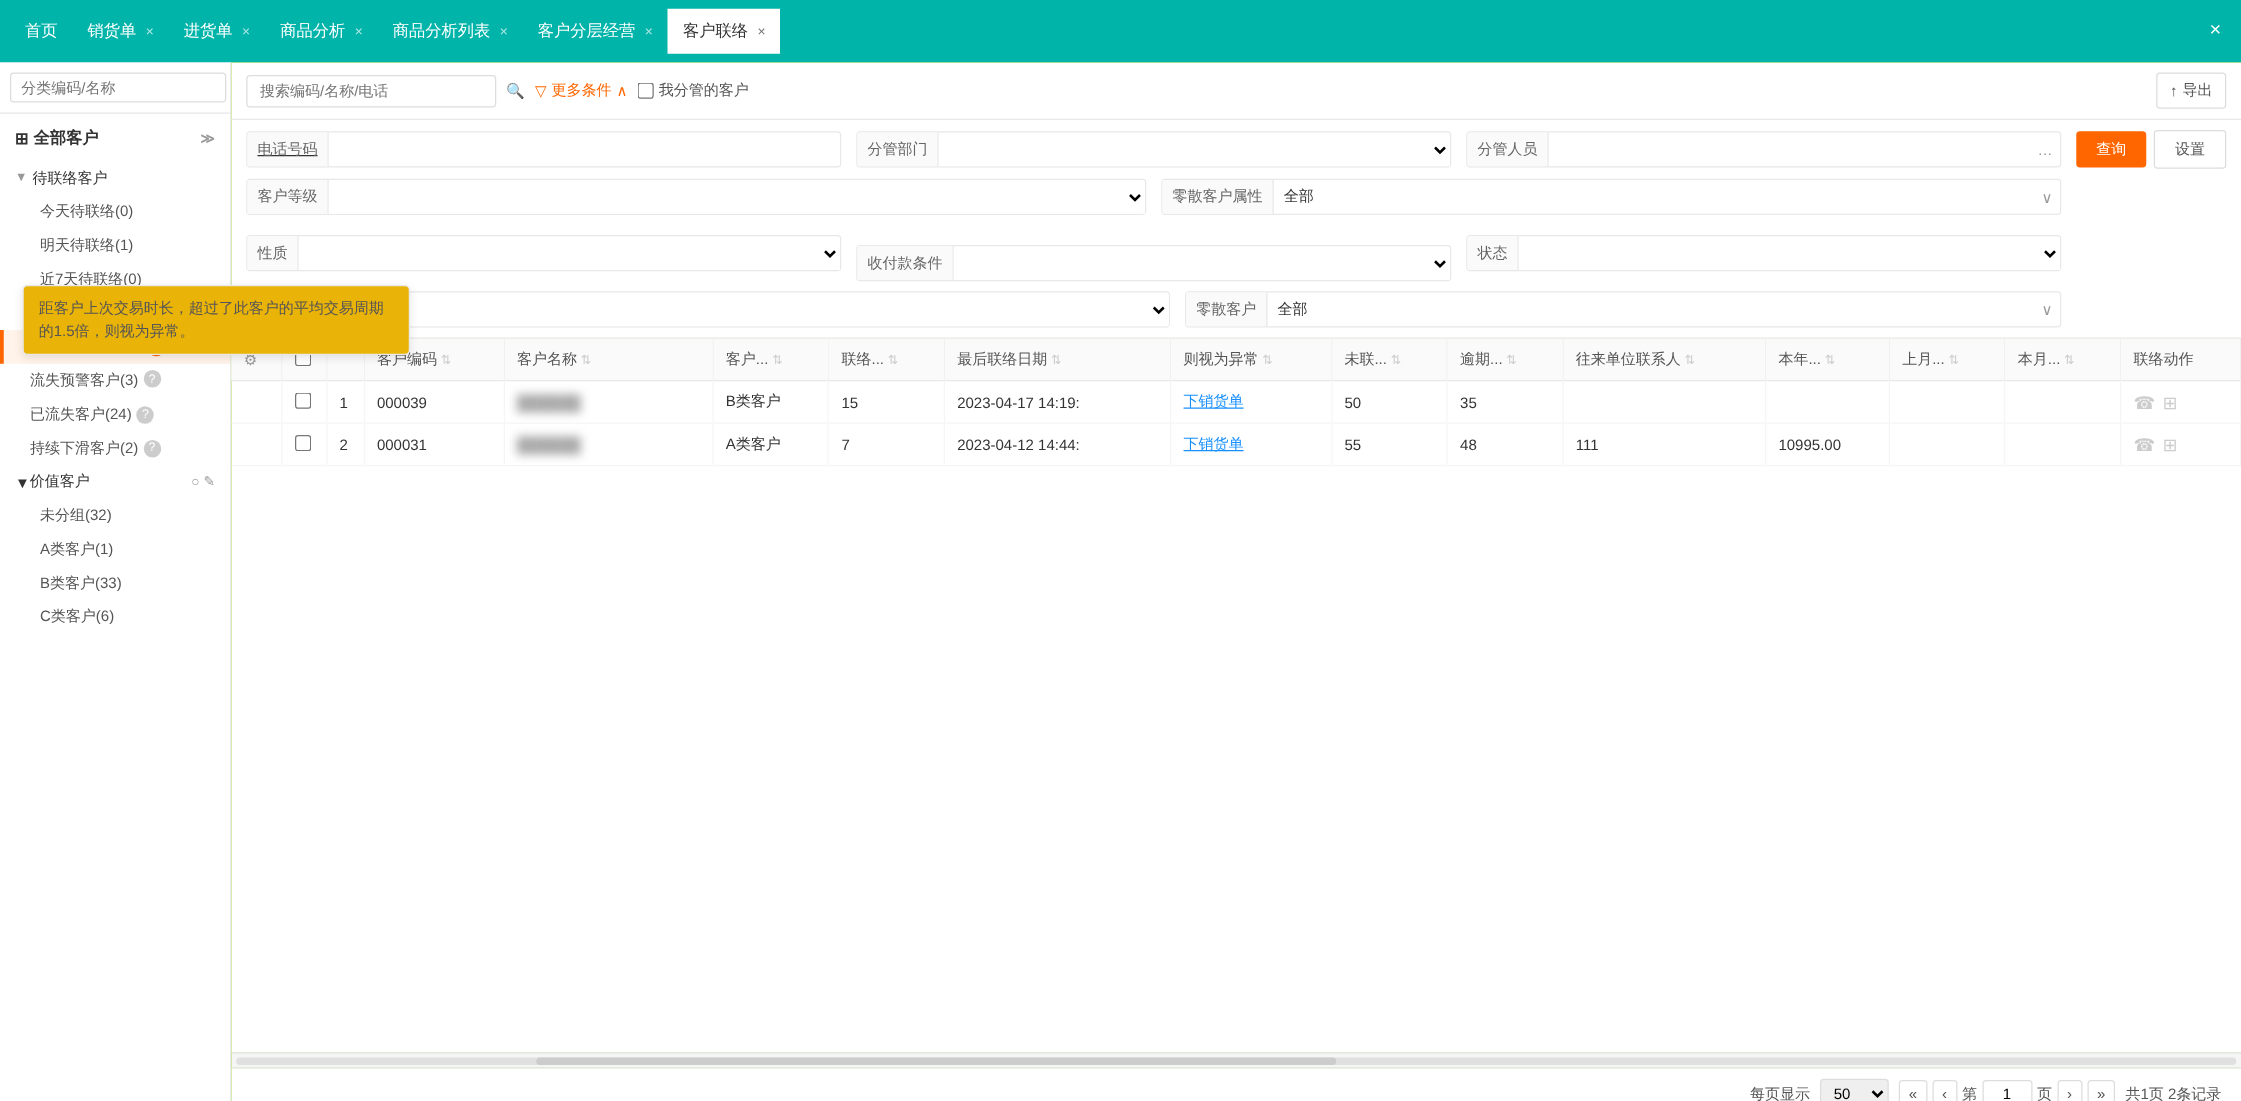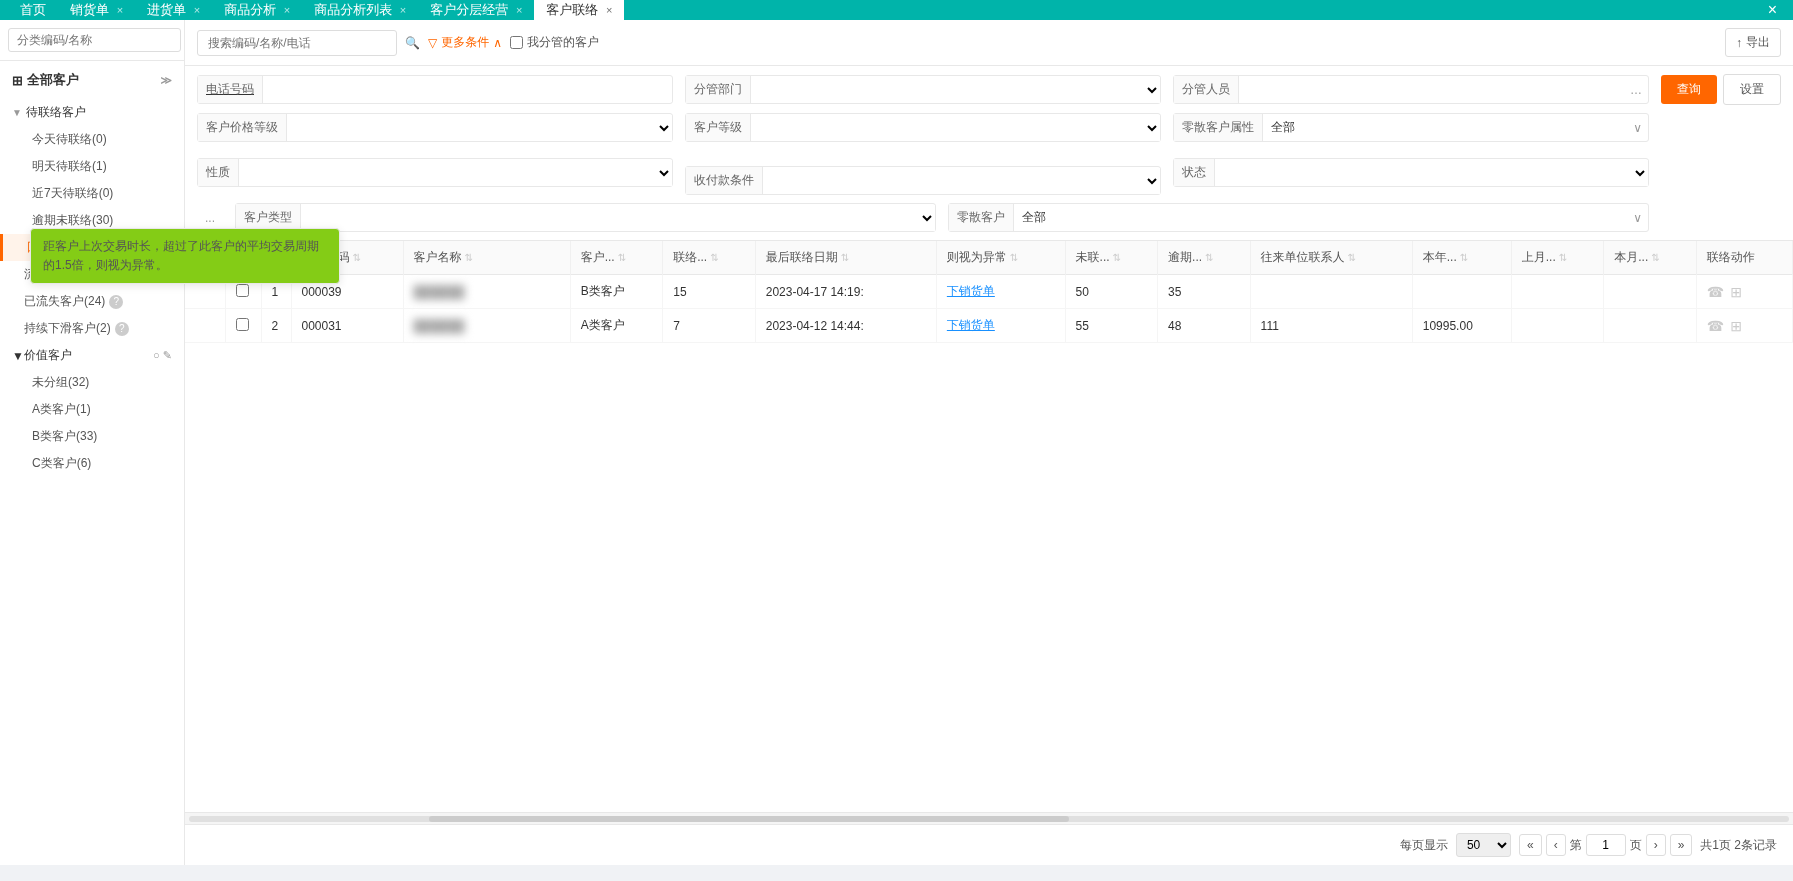--- a/index.html
+++ b/index.html
@@ -1,20 +1,20 @@
 <!DOCTYPE html>
 <html><head>
   <meta charset="utf-8">
   <style>
     * { box-sizing: border-box; margin: 0; padding: 0; }
     body { font-family: "Microsoft YaHei", "PingFang SC", sans-serif; font-size: 12px; background: #f0f2f5; color: #333; overflow: hidden; }
 
     
     .top-nav {
-      display: flex; align-items: center; height: 20px;
+      display: flex; align-items: center; height: 50px;
       background: #00b4aa; color: white; padding: 0 8px;
     }
     .top-nav .nav-item {
       padding: 0 12px; height: 36px; line-height: 36px; cursor: pointer;
       font-size: 13px; white-space: nowrap; position: relative;
     }
     .top-nav .nav-item.active { background: white; color: #333; }
     .top-nav .nav-item .close-x {
       margin-left: 4px; opacity: 0.7; font-size: 11px;
     }
@@ -191,22 +191,22 @@
     .scroll-track {
       flex: 1; height: 6px; background: #e0e0e0; border-radius: 3px; position: relative;
     }
     .scroll-thumb {
       width: 40%; height: 100%; background: #ccc; border-radius: 3px;
       position: absolute; left: 15%;
     }
 
     
     .tooltip-box {
-      position: absolute; top: 228px; left: 30px; z-index: 100;
-      background: #84cc16; border: 1px solid #e8e8e8; border-radius: 4px;
+      position: absolute; top: 228px; left: 18px; z-index: 100;
+      background: #eab308; border: 1px solid #e8e8e8; border-radius: 4px;
       padding: 8px 12px; max-width: 310px; font-size: 12px; color: #555;
       box-shadow: 0 2px 8px rgba(0,0,0,0.1); line-height: 1.6;
     }
 
     
     .blurred { filter: blur(4px); user-select: none; color: #aaa; }
 
     
     input[type="checkbox"] { cursor: pointer; }
 
@@ -355,26 +355,20 @@
           <input type="text" style="flex: 1 1 0%;">
           <span style="padding:0 6px;color:#999;cursor:pointer;">…</span>
         </div>
         <div class="filter-btn-row">
           <button class="btn-query">查询</button>
           <button class="btn-settings">设置</button>
         </div>
       </div>
 
       <div class="filter-row">
-        <div class="filter-field" style="flex:2;">
-          <label>客户价格等级</label>
-          <select style="flex:1;">
-            <option></option>
-          </select>
-        </div>
         <div class="filter-field" style="flex:2;">
           <label>客户等级</label>
           <select style="flex:1;">
             <option></option>
           </select>
         </div>
         <div class="filter-field" style="flex:2;align-items:center;">
           <label>零散客户属性</label>
           <span style="padding:5px 8px;flex:1;">全部</span>
           <span style="padding:0 6px;color:#999;">∨</span>

